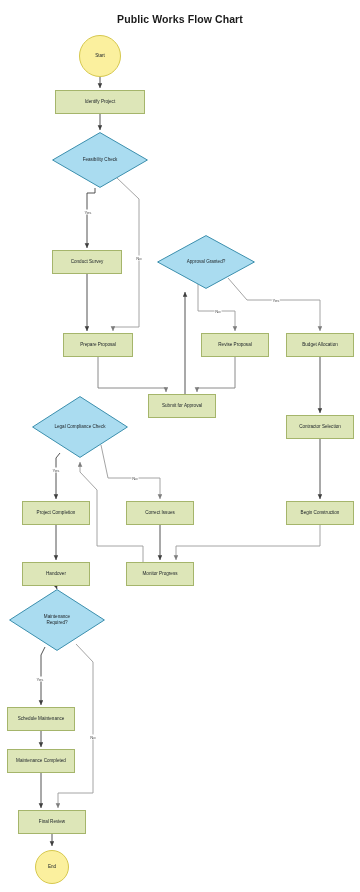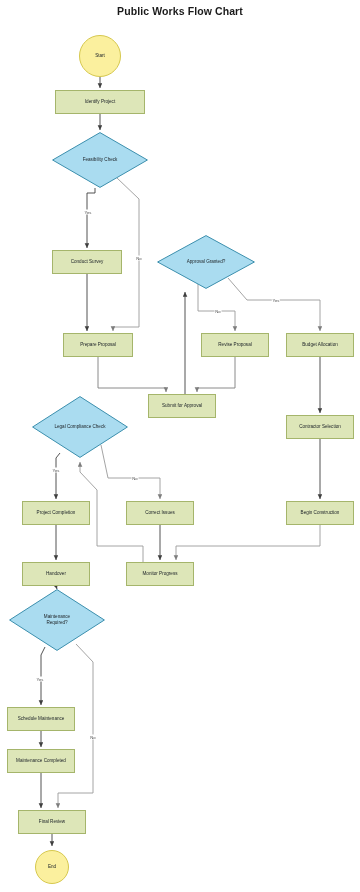--- a/index.html
+++ b/index.html
@@ -16,21 +16,21 @@
     position: relative;
   }
   #canvas {
     position: relative;
     width: 360px;
     height: 892px;
   }
   #title {
     position: absolute;
     left: 0;
-    top: 5px;
+    top: 13px;
     width: 360px;
     text-align: center;
     font-size: 10.5px;
     font-weight: bold;
     color: #1a1a1a;
     letter-spacing: 0.1px;
   }
   svg#edges {
     position: absolute;
     left: 0;

